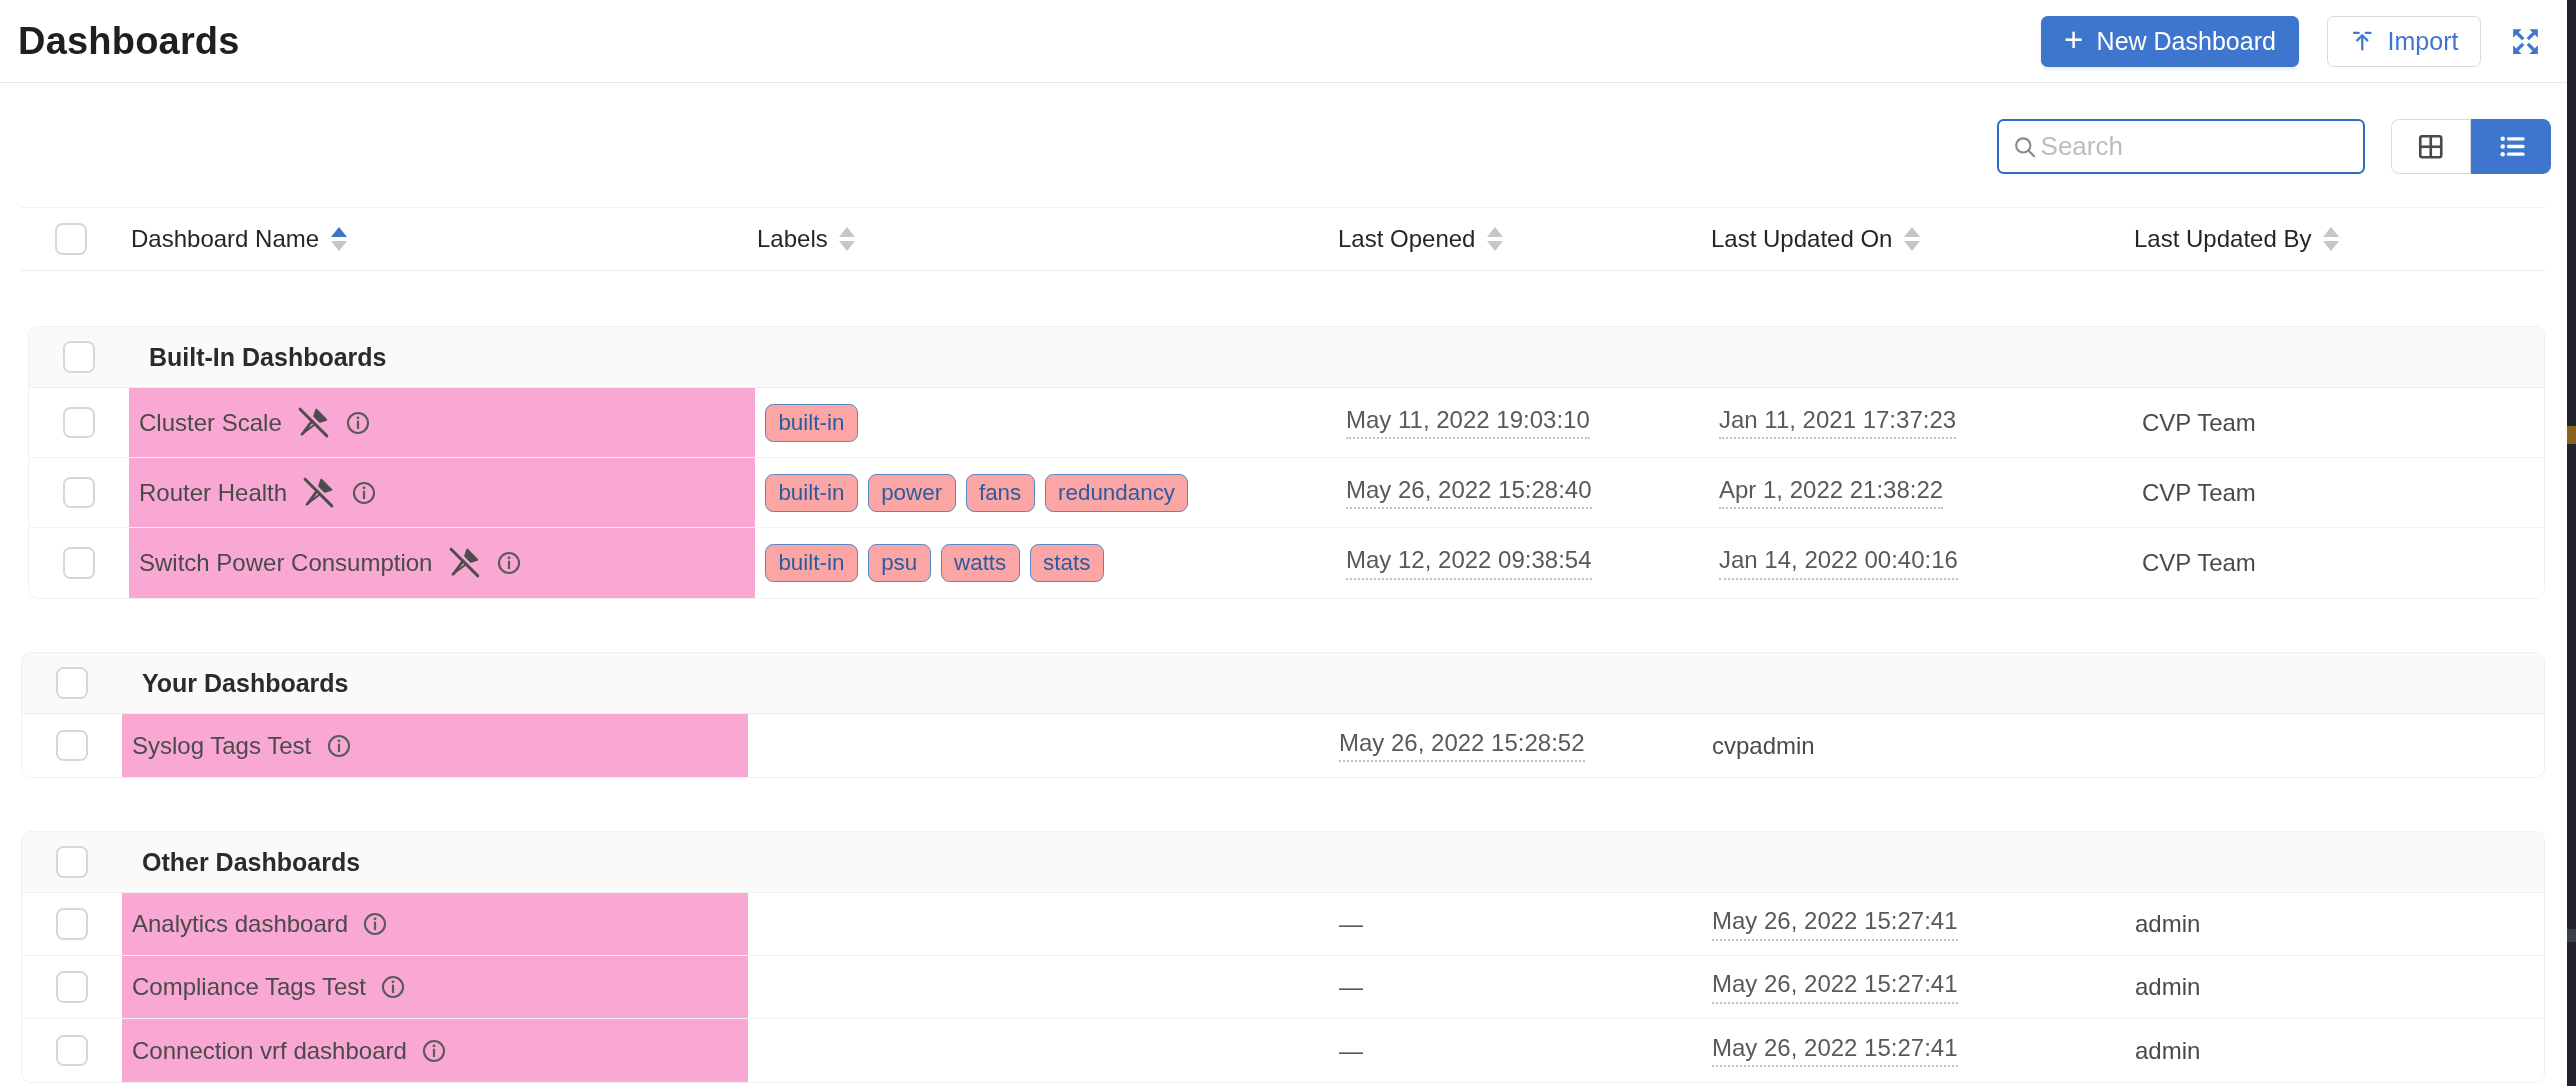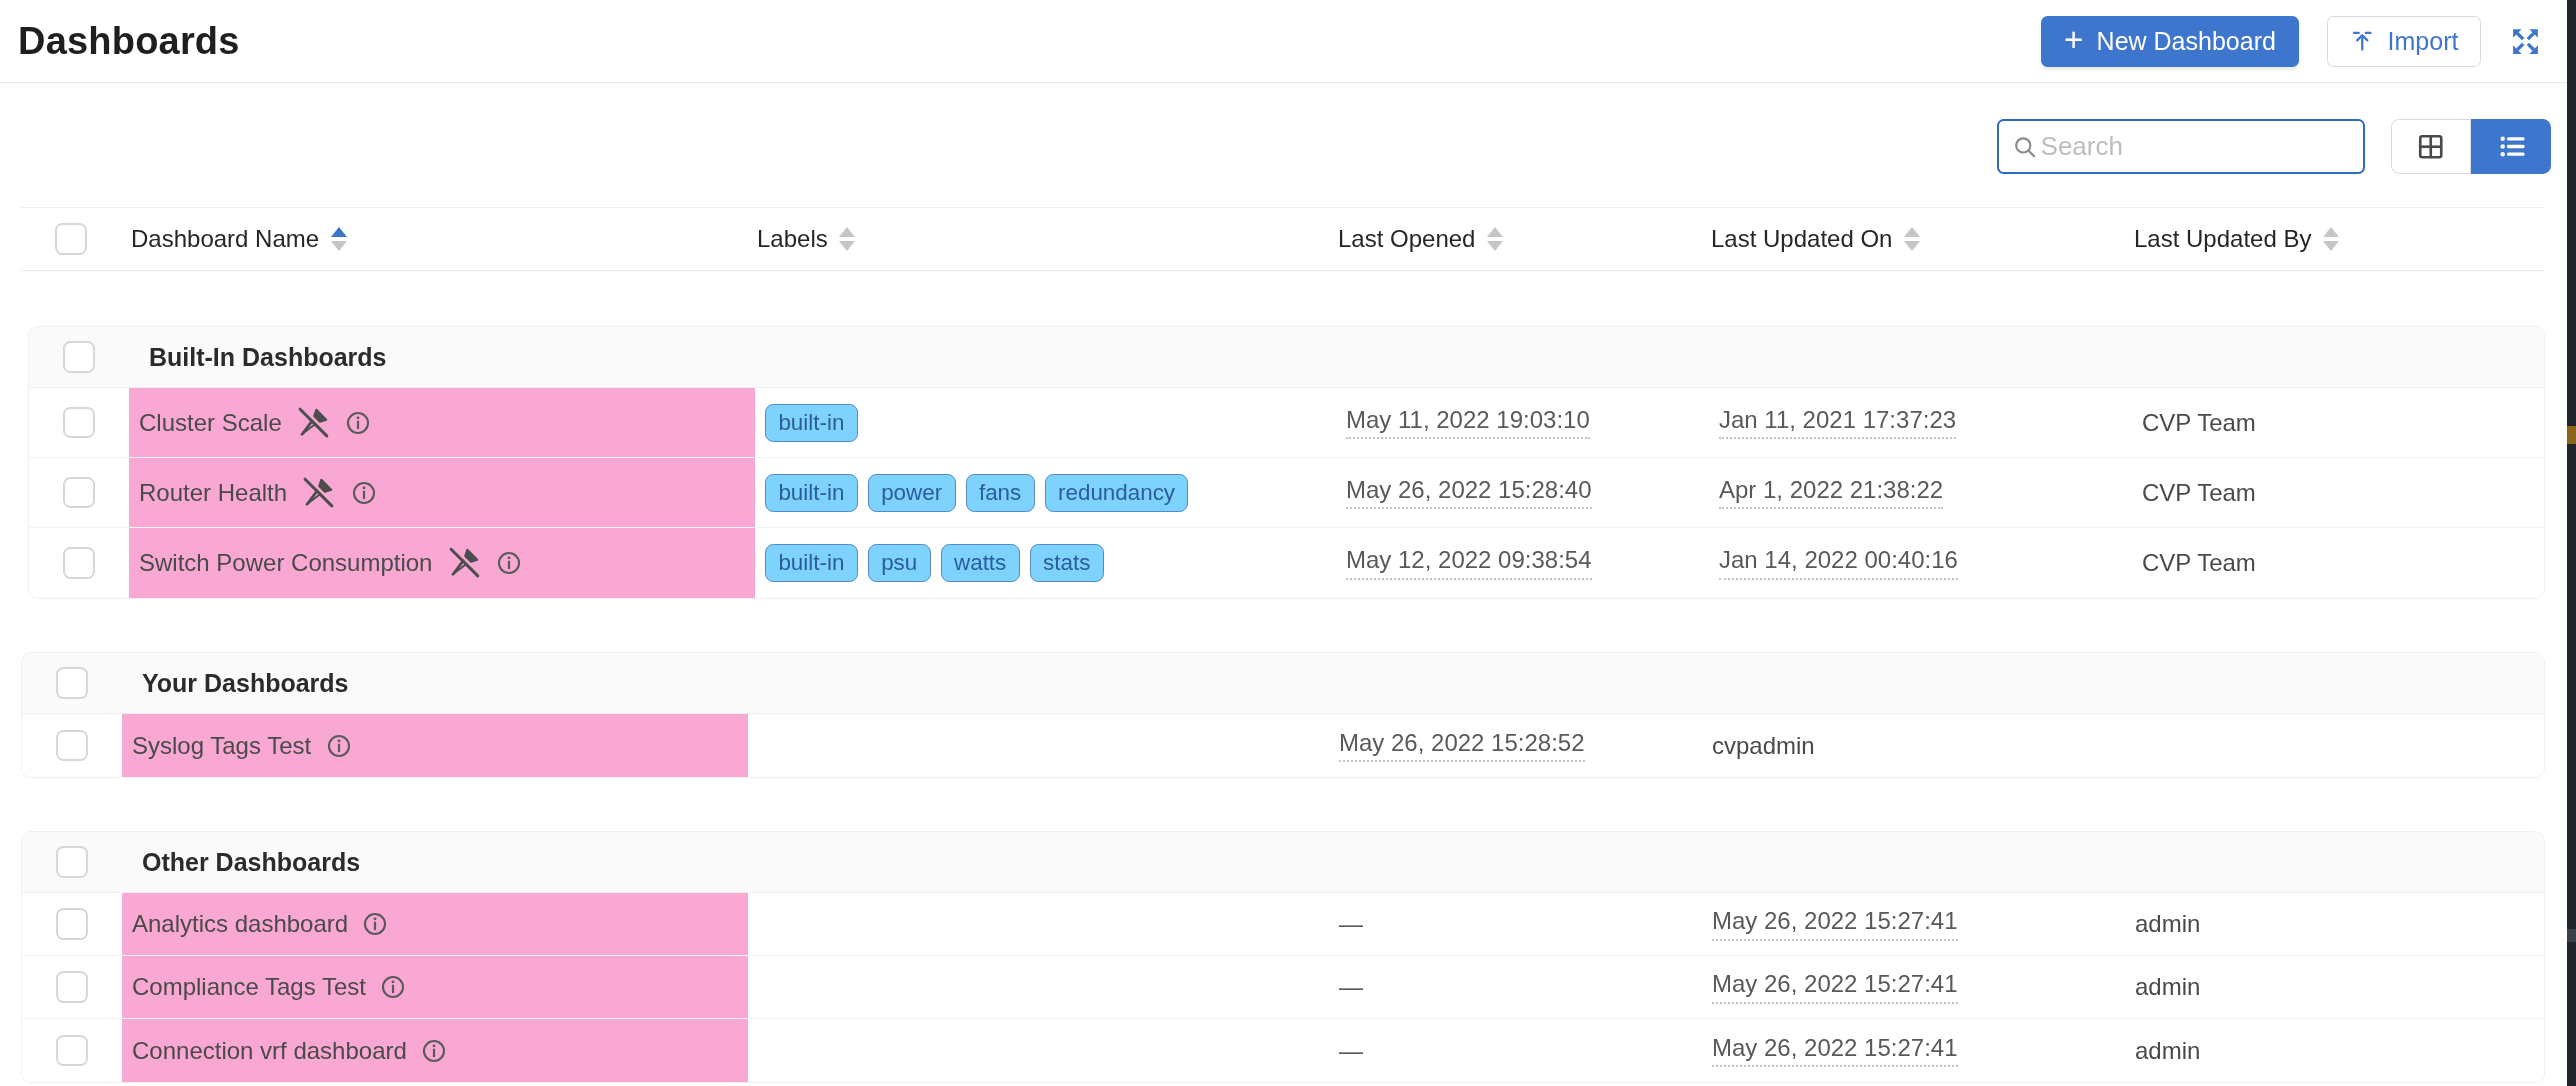--- a/index.html
+++ b/index.html
@@ -92,21 +92,21 @@
   .cell { display:flex; align-items:center; padding-left:10px; }
   .cell.cb-cell { padding-left:0; }
   .cell.name-cell { background:#f9a8d4; gap:13.3px; }
   .name-text { font-size:24px; color:#4a4a4a; }
   .row-icon { display:flex; align-items:center; }
 
   .labels-cell { gap:10px; }
   .tag {
     display:inline-flex; align-items:center;
     height:38px; padding:0 12.4px;
-    background:#7dd3fc; border:1.7px solid #5688c5; border-radius:8.3px;
+    background:#fca5a5; border:1.7px solid #5688c5; border-radius:8.3px;
     font-size:22.4px; color:#2c5c9f; cursor:pointer; white-space:nowrap;
   }
 
   .date { font-size:24px; color:#595959; border-bottom:2.5px dotted #c2c2c2; padding-bottom:4.1px; line-height:1.15; }
   .plain { font-size:24px; color:#4a4a4a; }
   .dash { font-size:24px; color:#595959; }
 </style>
 </head>
 <body>
 

